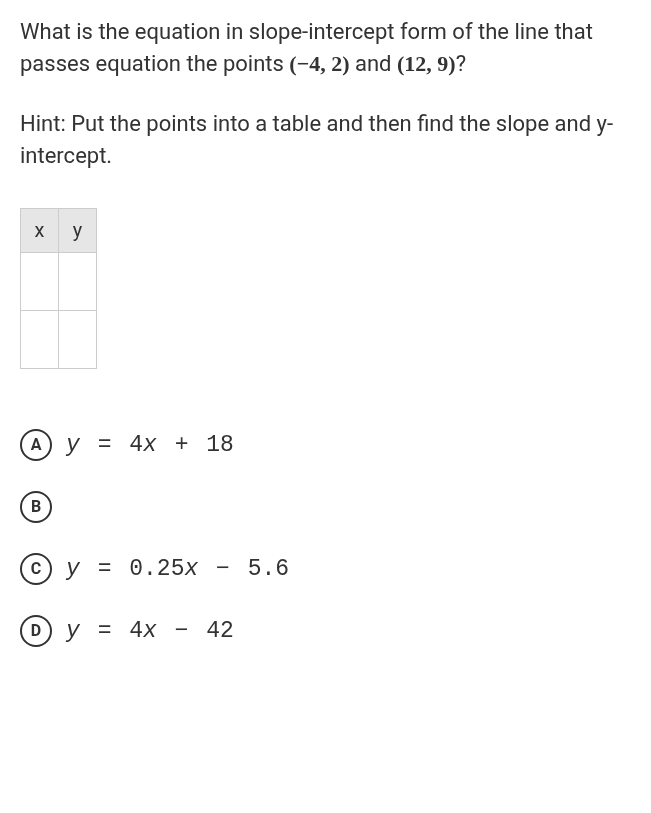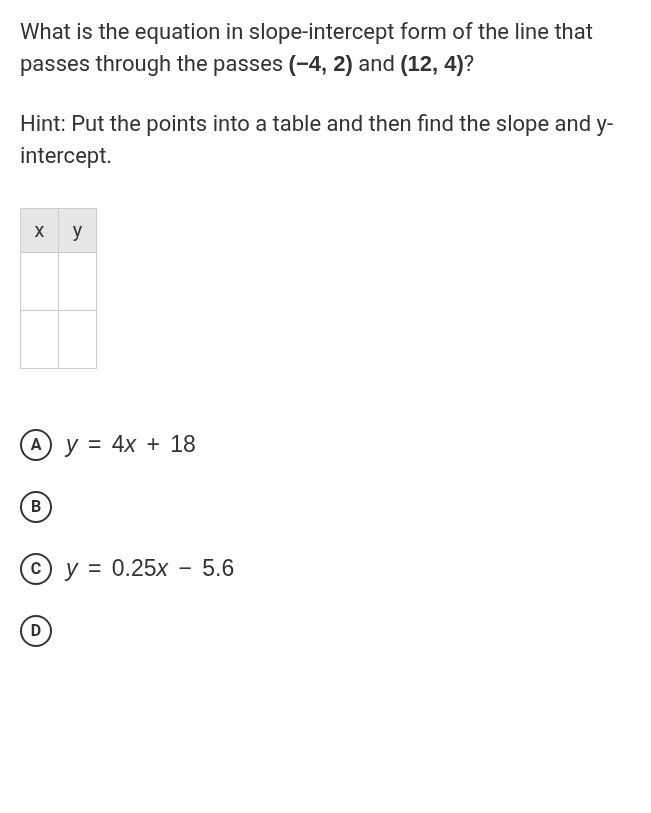--- a/index.html
+++ b/index.html
@@ -21,21 +21,21 @@
     color: #333333;
     margin-bottom: 28px;
   }
   .hint-text {
     font-size: 22px;
     line-height: 1.45;
     color: #333333;
     margin-bottom: 36px;
   }
   .math-inline {
-    font-family: Liberation Sans, sans-serif;
+    font-family: Liberation Serif, serif;
   }
   .math-bold {
     font-weight: bold;
   }
 
   .xy-table {
     border-collapse: collapse;
     margin-bottom: 60px;
   }
   .xy-table th {
@@ -73,36 +73,36 @@
     border-radius: 50%;
     display: flex;
     align-items: center;
     justify-content: center;
     font-size: 16px;
     font-weight: 700;
     color: #333333;
     flex-shrink: 0;
   }
   .choice-eq {
-    font-family: Liberation Sans, sans-serif;
+    font-family: Liberation Mono, monospace;
     font-size: 23px;
     color: #333333;
   }
   .choice-eq .var {
     font-style: italic;
   }
   .choice-eq .op {
     padding: 0 4px;
   }
 </style>
 </head>
 <body>
 
 <div class="question-text">
-  <span>What is the equation in slope-intercept form of the line that passes through the passes </span><span class="math-inline math-bold">(−4, 2)</span><span> and </span><span class="math-inline math-bold">(12, 4)</span><span>?</span>
+  <span>What is the equation in slope-intercept form of the line that passes equation the points </span><span class="math-inline math-bold">(−4, 2)</span><span> and </span><span class="math-inline math-bold">(12, 9)</span><span>?</span>
 </div>
 
 <div class="hint-text">Hint: Put the points into a table and then find the slope and y-intercept.</div>
 
 <table class="xy-table">
   <thead>
     <tr>
       <th>x</th>
       <th>y</th>
     </tr>
@@ -150,15 +150,22 @@
       <span>0.25</span><span class="var">x</span>
       <span class="op">−</span>
       <span>5.6</span>
     </div>
   </div>
 
   <div class="choice">
     <div class="choice-circle">
       <span>D</span>
     </div>
+    <div class="choice-eq">
+      <span class="var">y</span>
+      <span class="op">=</span>
+      <span>4</span><span class="var">x</span>
+      <span class="op">−</span>
+      <span>42</span>
+    </div>
   </div>
 
 </div>
 
 </body></html>

